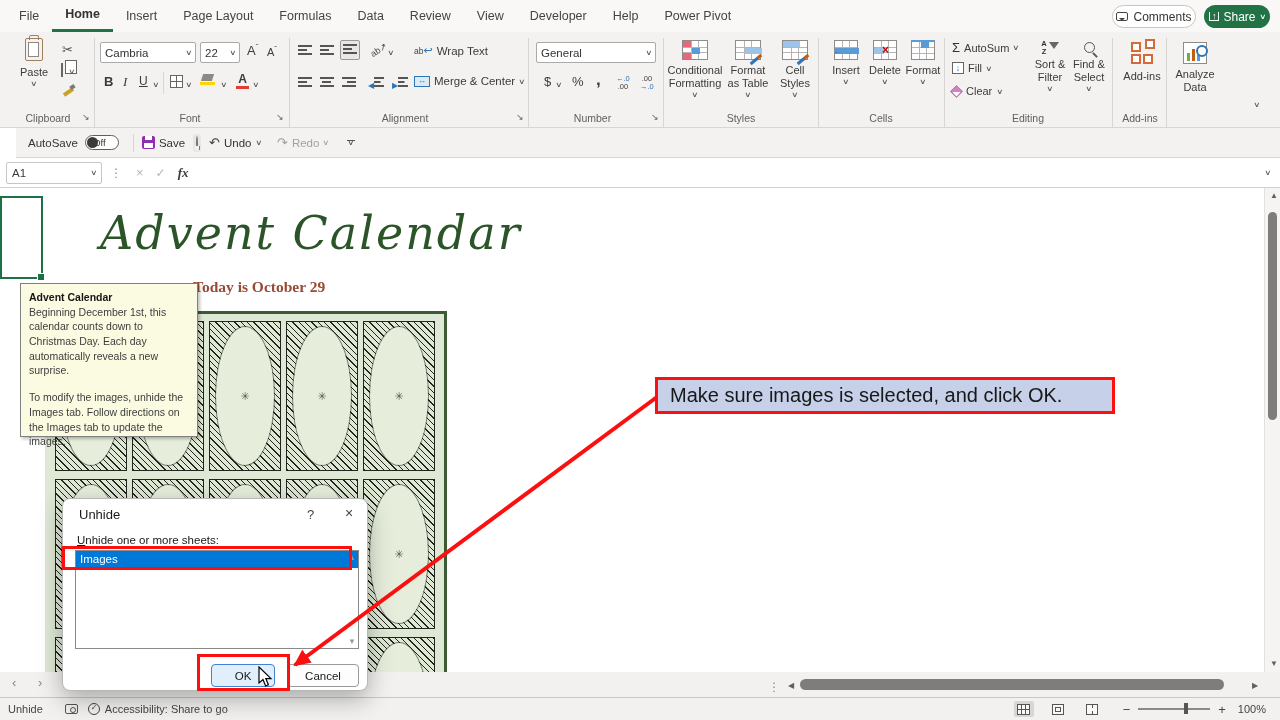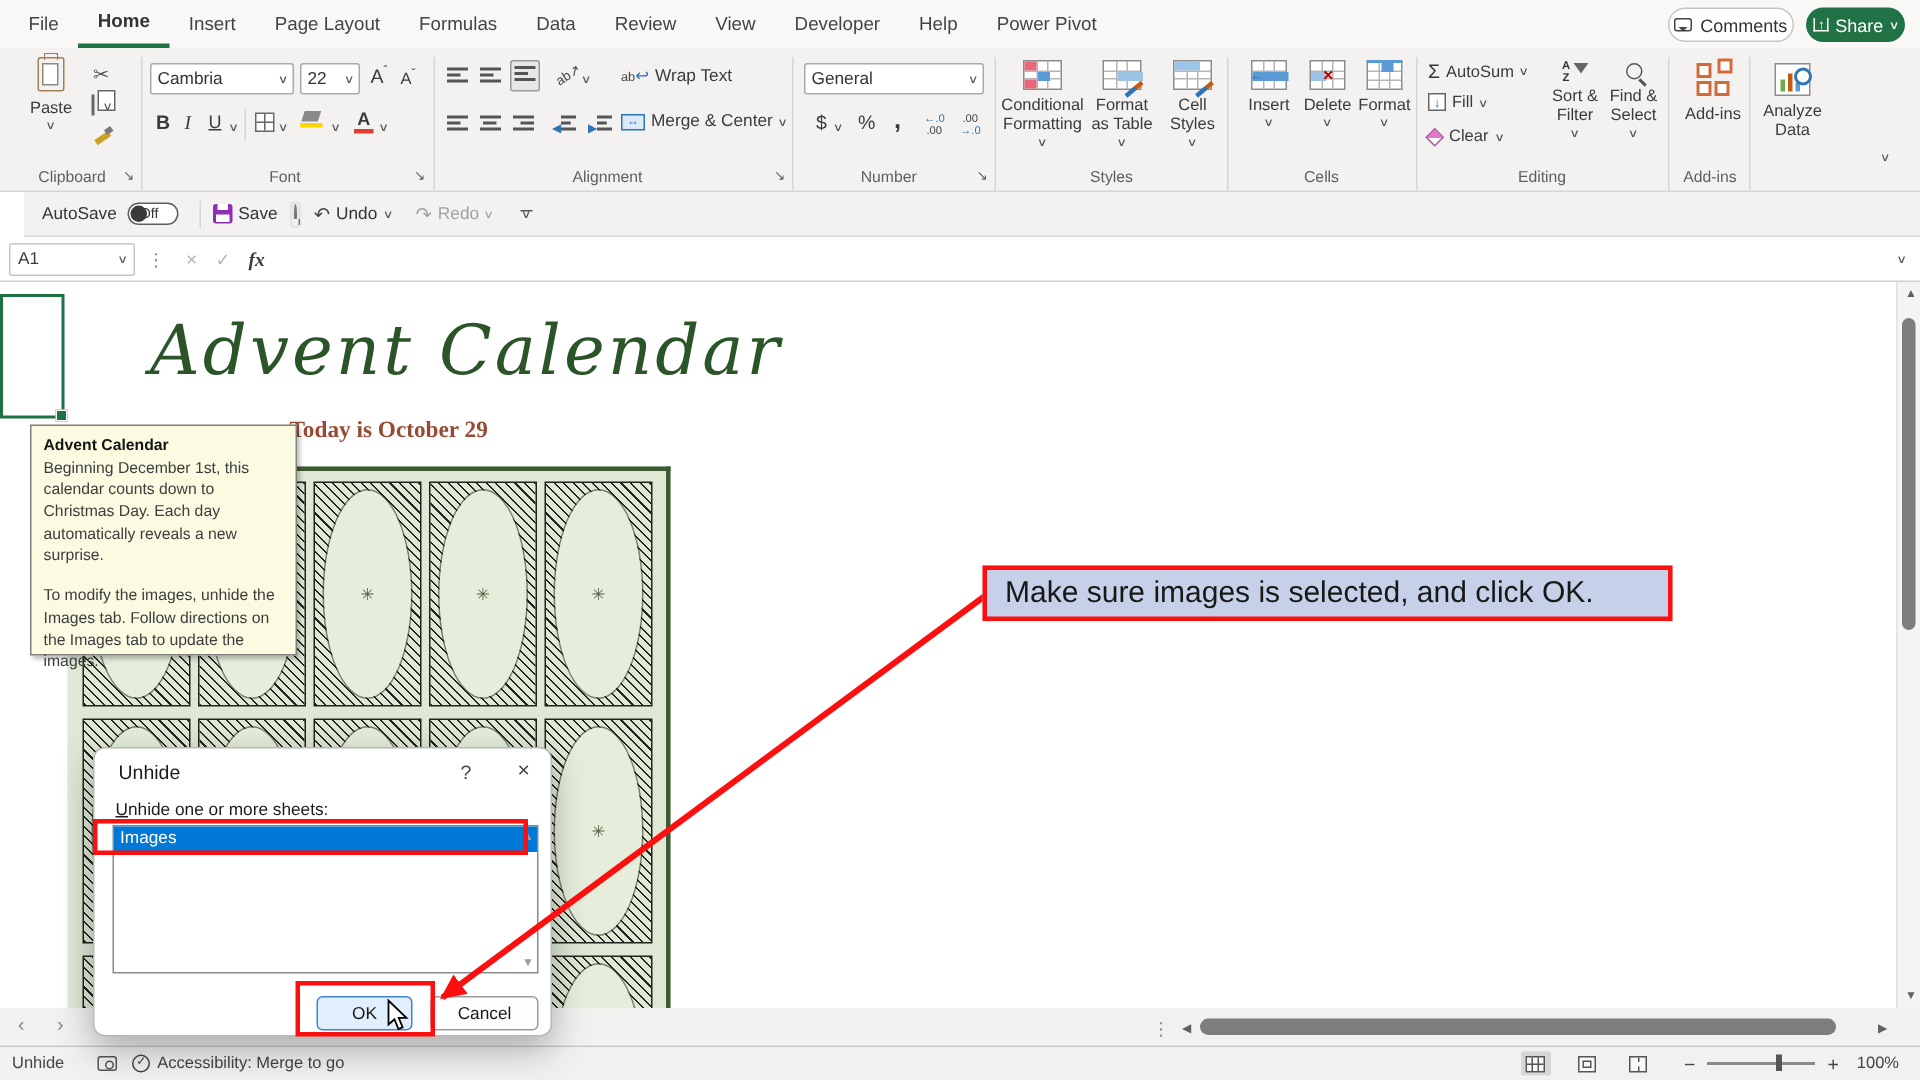--- a/index.html
+++ b/index.html
@@ -107,21 +107,21 @@
   .ic-save::after{content:"";position:absolute;left:2px;bottom:1px;width:9px;height:5px;background:#fff;}
   .ic-lasso{width:14px;height:14px;border:1.6px solid #777;border-radius:50%;position:relative;}
   .ic-lasso::after{content:"";position:absolute;left:-2px;bottom:-1px;width:4px;height:4px;background:#f4f2f1;border-right:1.6px solid #777;}
   .qatbox{background:#e8e6e4;border-radius:3px;padding:3px;margin:0 8px;}
   .arrowglyph{font-size:13px;color:#444;}
   .disabled, .disabled *{color:#a3a1a0 !important;}
   .qsep{width:1px;height:18px;background:#d8d6d4;margin:0 8px;}
   
   .fbar{left:0;top:158px;width:1280px;height:30px;background:#fff;border-bottom:1px solid #d1cfcd;
     display:flex;align-items:center;font-size:11.5px;}
-  .namebox{width:84px;height:22px;margin-left:6px;border:1px solid #c8c6c4;border-radius:2px;background:#fff;
+  .namebox{width:96px;height:22px;margin-left:6px;border:1px solid #c8c6c4;border-radius:2px;background:#fff;
     display:flex;align-items:center;justify-content:space-between;padding:0 5px;}
   .fx{font-family:"Liberation Serif",serif;font-style:italic;font-weight:700;color:#3b3b3b;font-size:13px;}
   .gray{color:#b8b6b4;}
   .dots::before{content:"⋮";color:#8a8886;font-size:12px;}
   
   .sheet{left:0;top:188px;width:1264px;height:484px;background:#fff;overflow:hidden;}
   .selcell{position:absolute;left:0;top:8px;width:43px;height:83px;border:2px solid #1e7145;}
   .selcell::after{content:"";position:absolute;right:-4px;bottom:-4px;width:6px;height:6px;background:#1e7145;border:1px solid #fff;}
   .sheettitle{position:absolute;left:100px;top:18px;font-family:"DejaVu Serif",serif;font-style:italic;
     font-size:46px;color:#2c5429;letter-spacing:2px;}
@@ -567,21 +567,21 @@
     <span class="dots" style="position:absolute;left:768px;top:5px;"></span>
     <span class="sarrow" style="left:788px;top:9px;">◀</span>
     <div class="hthumb"></div>
     <span class="sarrow" style="left:1252px;top:9px;">▶</span>
   </div>
 
   <div class="abs statusbar">
     <span style="margin-left:8px;">Unhide</span>
     <span class="ic-record"></span>
     <span class="ic-acc"></span>
-    <span>Accessibility: Merge to go</span>
+    <span>Accessibility: Share to go</span>
     <span style="margin-left:auto;"></span>
     <span class="vw active">
         <span class="vw-normal"></span>
       </span>
     <span class="vw">
         <span class="vw-layout"></span>
       </span>
     <span class="vw">
         <span class="vw-break"></span>
       </span>

